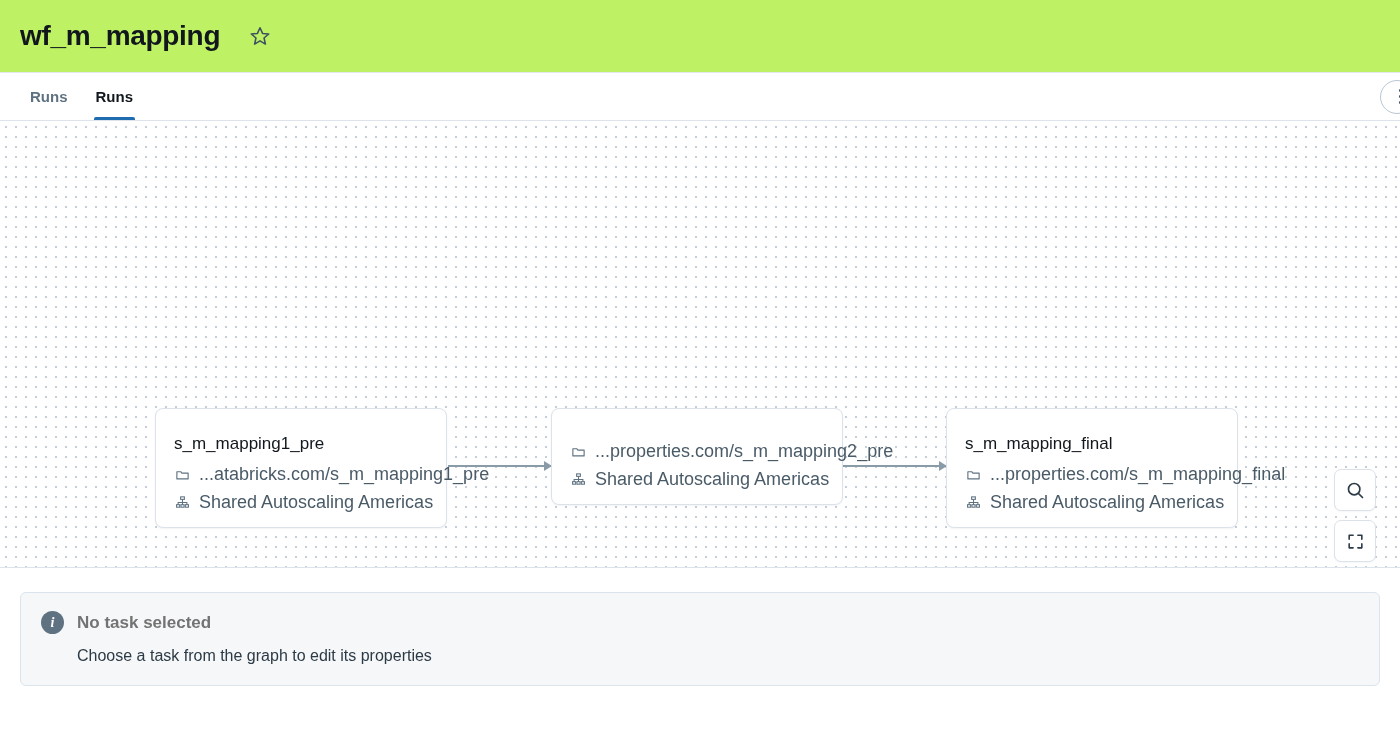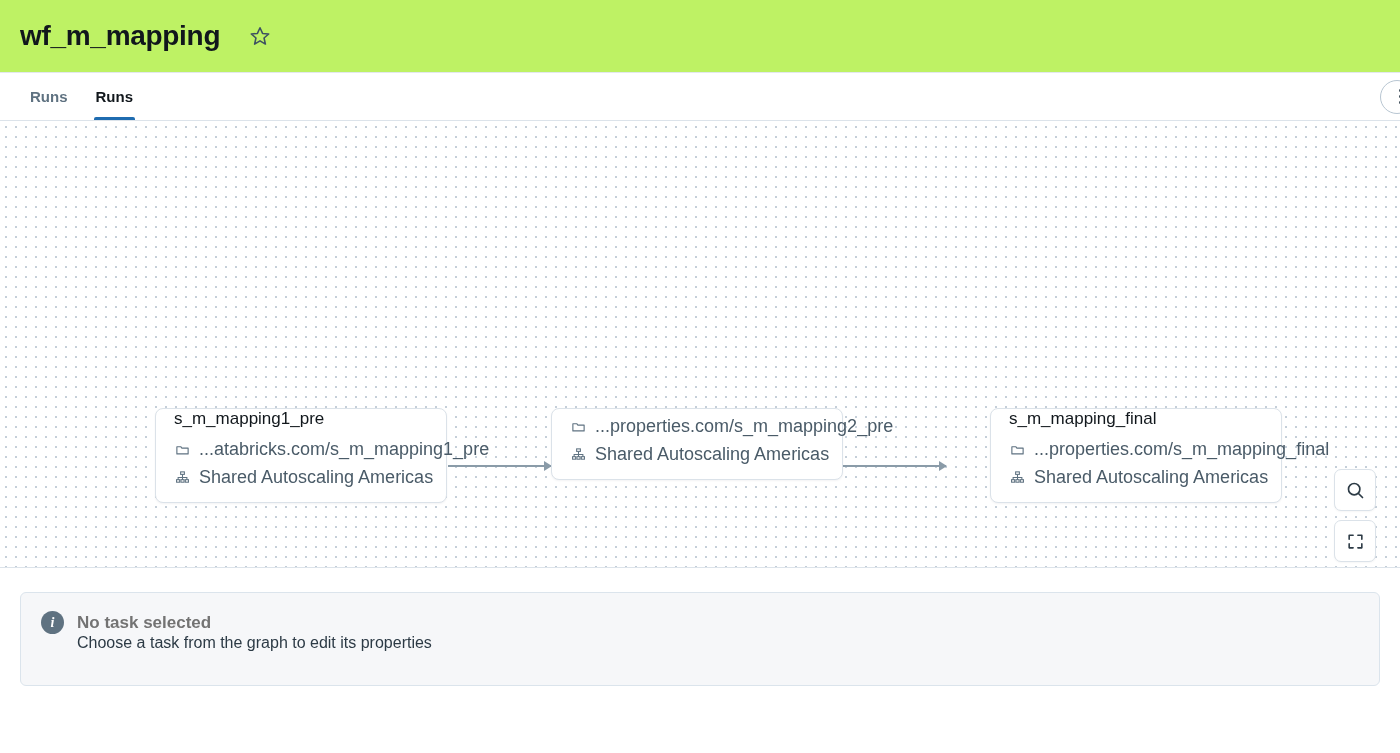--- a/index.html
+++ b/index.html
@@ -88,21 +88,21 @@
     border-bottom: 1px solid #dce3ea;
     overflow: hidden;
   }
 
   .node {
     position: absolute;
     width: 292px;
     background: #ffffff;
     border: 1px solid #dbe2e9;
     border-radius: 8px;
-    padding: 0 16px 14px 18px;
+    padding: 25px 16px 14px 18px;
     box-shadow: 0 1px 2px rgba(16,24,32,0.05);
     cursor: pointer;
   }
   .node-title {
     font-size: 17px;
     font-weight: 400;
     color: #11171c;
     margin-bottom: 10px;
     white-space: nowrap;
   }
@@ -165,21 +165,21 @@
     border-radius: 50%;
     background: #5f7281;
     color: #ffffff;
     font-size: 14px;
     font-weight: 700;
     font-style: italic;
     display: flex; align-items: center; justify-content: center;
     font-family: "Liberation Serif", serif;
   }
   .info-title { font-size: 17px; font-weight: 700; color: #737373; }
-  .info-sub { margin: 0 0 0 36px; font-size: 16px; color: #2c3a45; }
+  .info-sub { margin: 13px 0 0 36px; font-size: 16px; color: #2c3a45; }
 </style>
 </head>
 <body>
 
 <div class="header">
   <div class="wf-title">wf_m_mapping</div>
   <div class="star-btn">
     <svg width="22" height="22" viewBox="0 0 24 24" fill="none" stroke="#3e5161" stroke-width="1.7" stroke-linejoin="round">
       <polygon points="12,3 14.8,9.2 21.5,9.8 16.4,14.2 17.9,20.8 12,17.3 6.1,20.8 7.6,14.2 2.5,9.8 9.2,9.2"></polygon>
     </svg>
@@ -243,21 +243,21 @@
           <rect x="2.5" y="15.5" width="5" height="4"></rect>
           <rect x="9.5" y="15.5" width="5" height="4"></rect>
           <rect x="16.5" y="15.5" width="5" height="4"></rect>
           <path d="M12 7v5M5 15.5v-3.5h14v3.5M12 12v3.5"></path>
         </svg>
       </span>
       <span>Shared Autoscaling Americas</span>
     </div>
   </div>
 
-  <div class="node" style="left:946px; top:287px;margin-left:44px;">
+  <div class="node" style="left:946px; top:287px;">
     <div class="node-title">s_m_mapping_final</div>
     <div class="node-row">
       <span class="ic">
         <svg width="15" height="15" viewBox="0 0 24 24" fill="none" stroke="#5f7281" stroke-width="1.8" stroke-linejoin="round">
           <path d="M3 7.5h6.2l1.8 2.2H21V19H3z"></path>
         </svg>
       </span>
       <span>...properties.com/s_m_mapping_final</span>
     </div>
     <div class="node-row">

